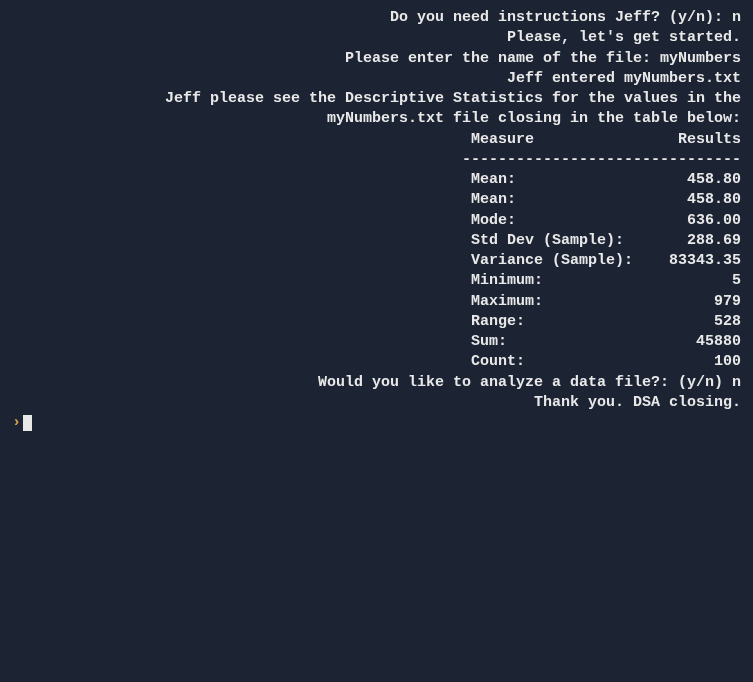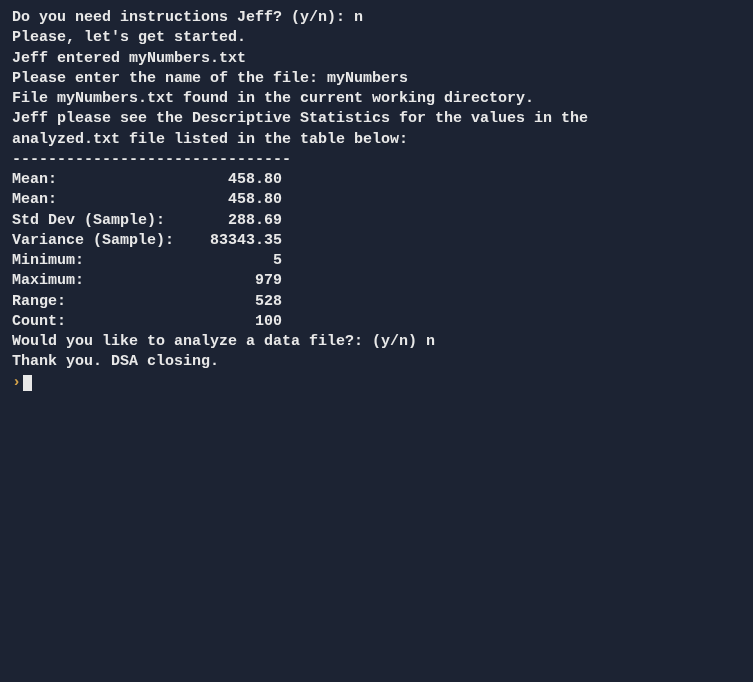--- a/index.html
+++ b/index.html
@@ -1,18 +1,19 @@
 <!DOCTYPE html>
 <html><head>
   <meta charset="utf-8">
   <style>
     * {
       margin: 0;
       padding: 0;
       box-sizing: border-box;
+      text-align: right;
     }
     body {
       background-color: #1c2333;
       color: #e8e8e8;
       font-family: 'Consolas', 'Monaco', 'Courier New', monospace;
       font-size: 15px;
       line-height: 1.35;
       padding: 8px 12px;
       width: 753px;
       height: 682px;
@@ -41,37 +42,39 @@
   </style>
 </head>
 <body>
 
 <div class="terminal">
   <div class="line">Do you need instructions Jeff? (y/n): n</div>
   <div class="line"></div>
   <div class="line">Please, let's get started.</div>
   <div class="line"></div>
   <div class="line"></div>
+  <div class="line">Please enter the name of the file: myNumbers</div>
   <div class="line">Jeff entered myNumbers.txt</div>
-  <div class="line">Please enter the name of the file: myNumbers</div>
   <div class="line"></div>
-  <div class="line">File myNumbers.txt found in the current working directory.</div>
   <div class="line"></div>
   <div class="line"></div>
   <div class="line">Jeff please see the Descriptive Statistics for the values in the</div>
-  <div class="line">analyzed.txt file listed in the table below:</div>
+  <div class="line">myNumbers.txt file closing in the table below:</div>
   <div class="line"></div>
+  <div class="line">Measure                Results</div>
   <div class="line">-------------------------------</div>
   <div class="line">Mean:                   458.80</div>
   <div class="line">Mean:                   458.80</div>
+  <div class="line">Mode:                   636.00</div>
   <div class="line">Std Dev (Sample):       288.69</div>
   <div class="line">Variance (Sample):    83343.35</div>
   <div class="line">Minimum:                     5</div>
   <div class="line">Maximum:                   979</div>
   <div class="line">Range:                     528</div>
+  <div class="line">Sum:                     45880</div>
   <div class="line">Count:                     100</div>
   <div class="line"></div>
   <div class="line">Would you like to analyze a data file?: (y/n) n</div>
   <div class="line"></div>
   <div class="line">Thank you. DSA closing.</div>
   <div class="prompt-row">
     <span class="prompt-symbol">›</span>
     <span class="cursor"></span>
   </div>
 </div>

